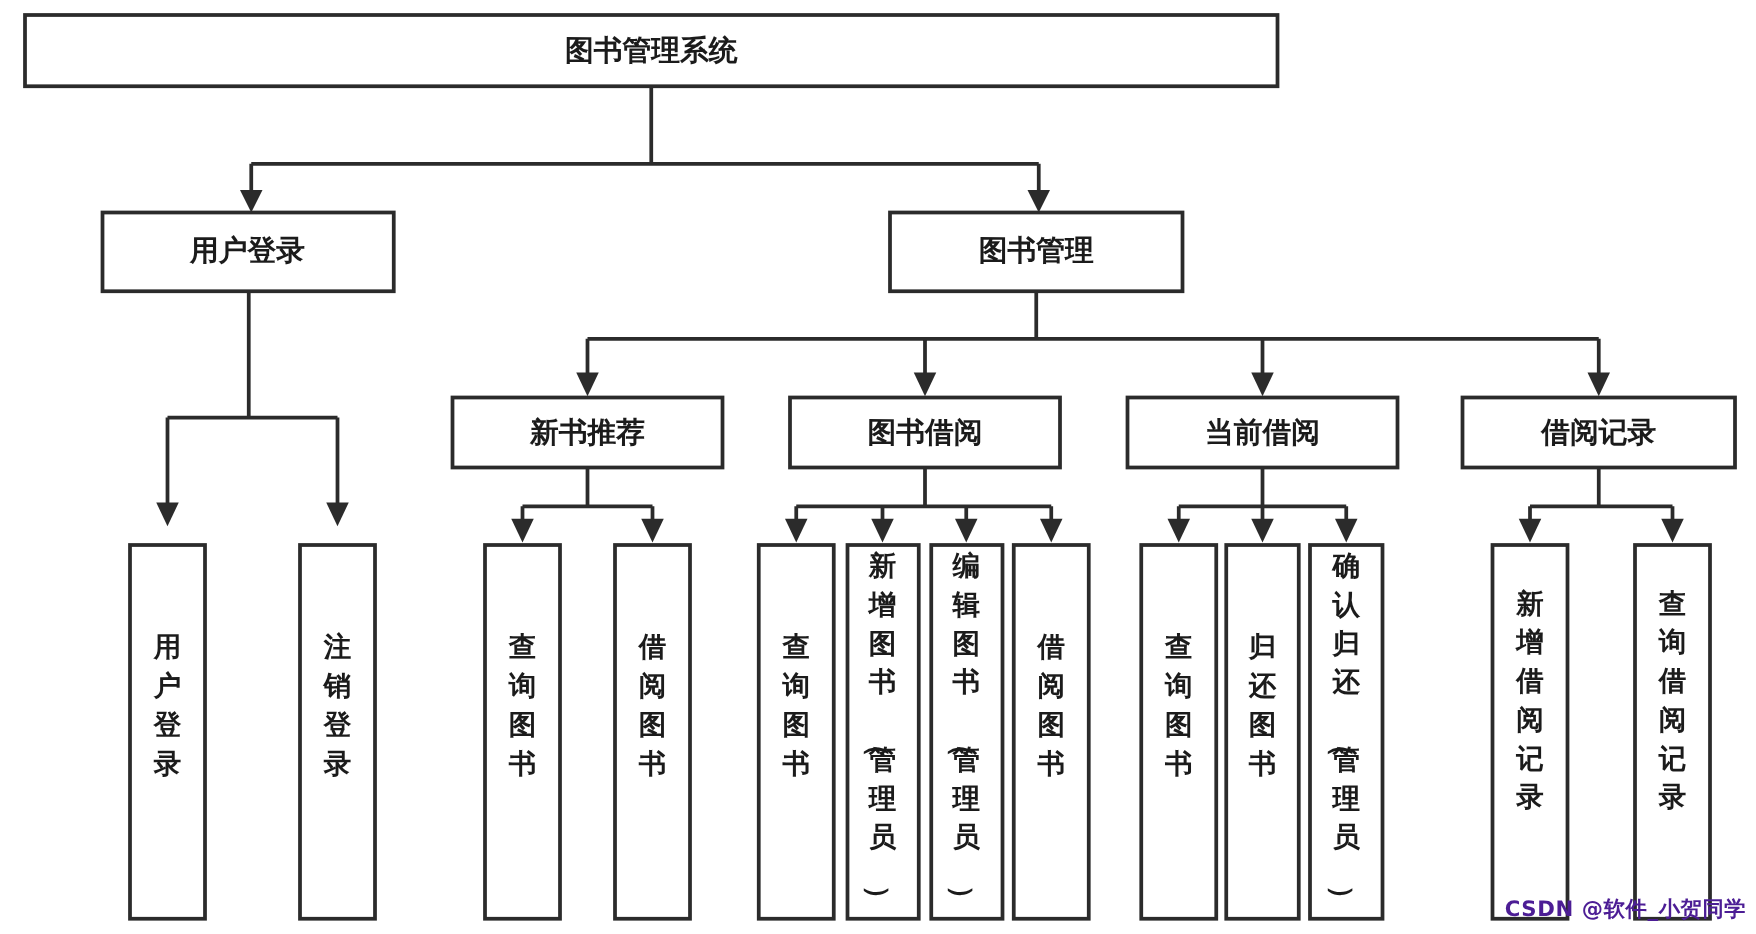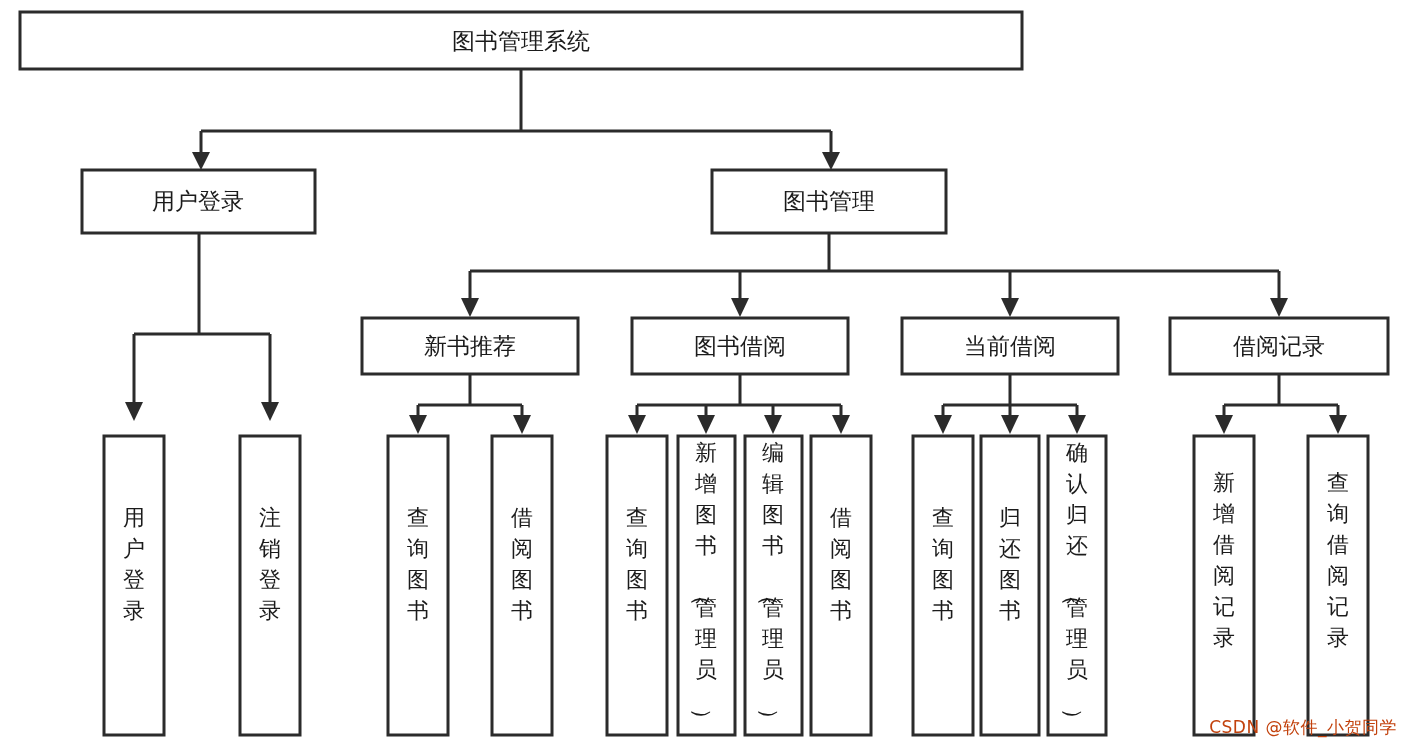--- a/index.html
+++ b/index.html
@@ -9,20 +9,21 @@
   }
   body {
     font-family: "DejaVu Sans", "Liberation Sans", sans-serif;
   }
   #stage {
     position: relative;
     width: 1405px;
     height: 747px;
     background: #ffffff;
     overflow: hidden;
+    font-weight: bold;
   }
   #diagram-svg {
     position: absolute;
     left: 0;
     top: 0;
   }
   .node-box {
     fill: #ffffff;
     stroke: #2b2b2b;
     stroke-width: 3;
@@ -46,21 +47,21 @@
     fill: none;
   }
   .arrow-head {
     fill: #2b2b2b;
     stroke: none;
   }
   .watermark {
     position: absolute;
     right: 8px;
     bottom: 8px;
-    color: #c2410c;
+    color: #4c1d95;
     font-size: 17px;
     font-family: "DejaVu Sans", "Liberation Sans", sans-serif;
     white-space: nowrap;
     letter-spacing: 0.5px;
     pointer-events: none;
   }
 </style>
 </head>
 <body>
 

